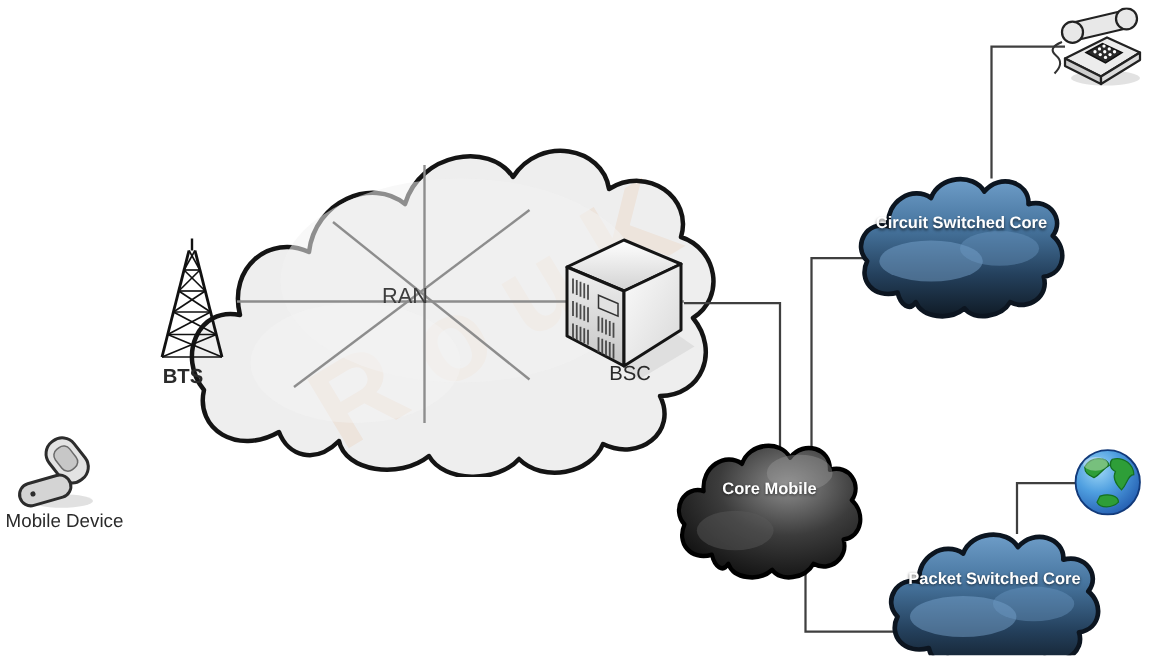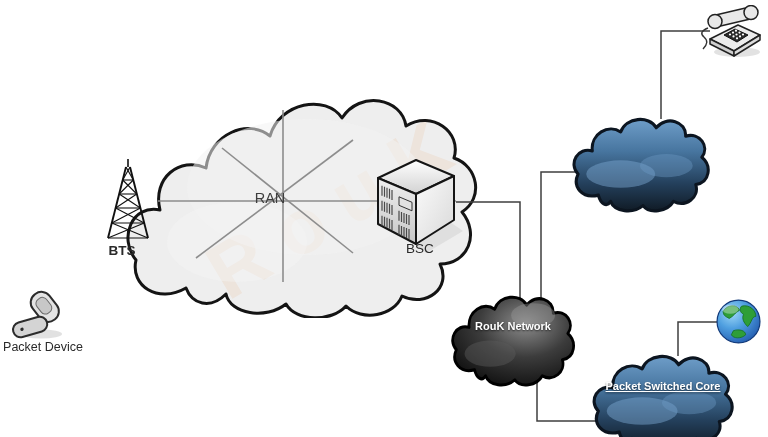--- a/index.html
+++ b/index.html
@@ -16,21 +16,21 @@
   .node{position:absolute;z-index:4;}
   .lbl{position:absolute;z-index:5;color:#2a2a2a;text-align:center;}
   .lbl-ran{left:238px;top:190px;width:64px;font-size:14.5px;color:#3d3d3d;z-index:2;}
   .lbl-bts{left:100px;top:243px;width:44px;font-size:13.5px;font-weight:bold;}
   .lbl-bsc{left:398px;top:241px;width:44px;font-size:13.5px;}
   .lbl-mobile{left:0px;top:340px;width:86px;font-size:12.5px;}
   .cloud-text{position:absolute;z-index:5;color:#ffffff;font-weight:bold;font-size:11px;
               line-height:13px;text-align:center;text-shadow:0 1px 2px rgba(0,0,0,.65);}
   .ct-core{left:453px;top:320px;width:120px;}
   .ct-cs{left:574px;top:143px;width:134px;}
-  .ct-ps{left:594px;top:380px;width:138px;text-decoration:underline;}
+  .ct-ps{left:594px;top:380px;width:138px;}
 </style>
 </head>
 <body>
 
 <div class="stage">
 
   <div class="watermark">RouK</div>
 
   <svg class="ran-cloud" viewBox="0 0 356 246" preserveAspectRatio="none">
     <path d="M 64,216 C 36,232 8,214 14,188 C -4,166 10,132 38,138 C 30,106 58,84 84,96
@@ -89,21 +89,21 @@
     <ellipse cx="31" cy="44" rx="21" ry="4.5" fill="#c9c9c9" opacity="0.55"></ellipse>
     <g transform="rotate(-38 35 18)">
       <rect x="25" y="1" width="21" height="32" rx="10" fill="#e3e3e3" stroke="#2c2c2c" stroke-width="2"></rect>
       <rect x="29.5" y="7" width="12" height="17" rx="5" fill="#c7c7c7" stroke="#6a6a6a" stroke-width="1"></rect>
     </g>
     <g transform="rotate(-16 22 38)">
       <rect x="3" y="29" width="35" height="15" rx="7.5" fill="#d4d4d4" stroke="#2c2c2c" stroke-width="2"></rect>
       <circle cx="12" cy="36.5" r="1.7" fill="#2c2c2c"></circle>
     </g>
   </svg>
-  <div class="lbl lbl-mobile">Packet Device</div>
+  <div class="lbl lbl-mobile">Mobile Device</div>
 
   <svg class="node abs" style="left:368px;top:148px;width:100px;height:108px" viewBox="0 0 100 108">
     <defs>
       <linearGradient id="bscTop" x1="0" y1="0" x2="0" y2="1">
         <stop offset="0" stop-color="#ffffff"></stop>
           <stop offset="1" stop-color="#d2d2d2"></stop>
       </linearGradient>
       <linearGradient id="bscLeft" x1="0" y1="0" x2="0" y2="1">
         <stop offset="0" stop-color="#efefef"></stop>
           <stop offset="1" stop-color="#c6c6c6"></stop>
@@ -137,37 +137,38 @@
           <stop offset="0.45" stop-color="#3c3c3c"></stop>
         <stop offset="1" stop-color="#050505"></stop>
       </radialGradient>
     </defs>
     <path d="M 28,78 C 12,82 2,70 8,58 C -2,48 8,32 22,36 C 20,20 38,10 50,18 C 55,4 78,2 85,14
              C 95,2 115,8 114,22 C 128,18 138,32 130,42 C 140,50 138,66 124,68 C 128,80 114,90 102,84
              C 96,94 78,96 72,88 C 62,96 44,94 40,84 C 36,90 30,86 28,78 Z" fill="url(#cnGrad)" stroke="#000000" stroke-width="3" stroke-linejoin="round"></path>
     <ellipse cx="92" cy="24" rx="24" ry="12" fill="#9a9a9a" opacity="0.4"></ellipse>
     <ellipse cx="45" cy="62" rx="28" ry="13" fill="#5c5c5c" opacity="0.45"></ellipse>
   </svg>
-  <div class="cloud-text ct-core">RouK Network</div>
+  <div class="cloud-text ct-core">Core Mobile</div>
 
   <svg class="node abs" style="left:570px;top:113px;width:142px;height:100px" viewBox="0 0 140 95" preserveAspectRatio="none">
     <defs>
       <linearGradient id="csGrad" x1="0" y1="0" x2="0" y2="1">
         <stop offset="0" stop-color="#6e9dc8"></stop>
           <stop offset="0.35" stop-color="#47759f"></stop>
         <stop offset="0.7" stop-color="#24405c"></stop>
           <stop offset="1" stop-color="#101b26"></stop>
       </linearGradient>
     </defs>
     <path d="M 28,78 C 12,82 2,70 8,58 C -2,48 8,32 22,36 C 20,20 38,10 50,18 C 55,4 78,2 85,14
              C 95,2 115,8 114,22 C 128,18 138,32 130,42 C 140,50 138,66 124,68 C 128,80 114,90 102,84
              C 96,94 78,96 72,88 C 62,96 44,94 40,84 C 36,90 30,86 28,78 Z" fill="url(#csGrad)" stroke="#0c1520" stroke-width="3" stroke-linejoin="round"></path>
     <ellipse cx="50" cy="58" rx="34" ry="13" fill="#7fabd4" opacity="0.45"></ellipse>
     <ellipse cx="95" cy="50" rx="26" ry="11" fill="#6f9cc6" opacity="0.4"></ellipse>
   </svg>
+  <div class="cloud-text ct-cs">Circuit Switched Core</div>
 
   <svg class="node abs" style="left:590px;top:350px;width:146px;height:100px" viewBox="0 0 140 95" preserveAspectRatio="none">
     <defs>
       <linearGradient id="psGrad" x1="0" y1="0" x2="0" y2="1">
         <stop offset="0" stop-color="#6e9dc8"></stop>
           <stop offset="0.35" stop-color="#47759f"></stop>
         <stop offset="0.7" stop-color="#24405c"></stop>
           <stop offset="1" stop-color="#101b26"></stop>
       </linearGradient>
     </defs>

